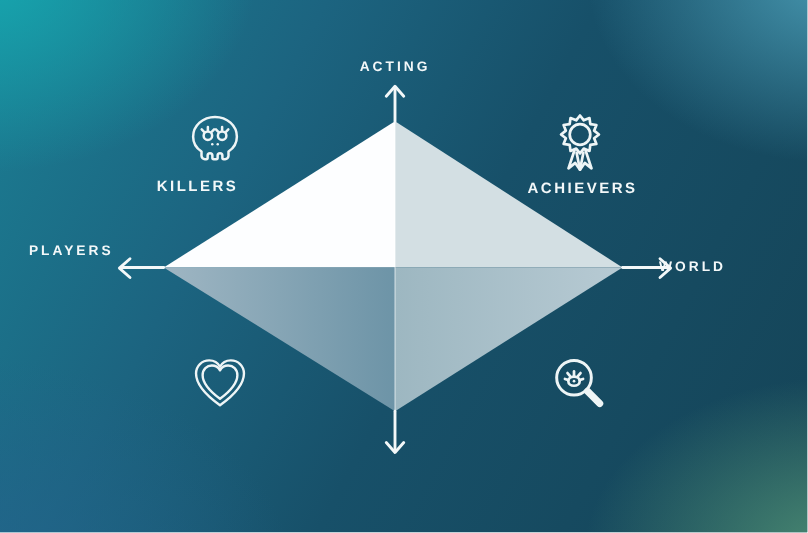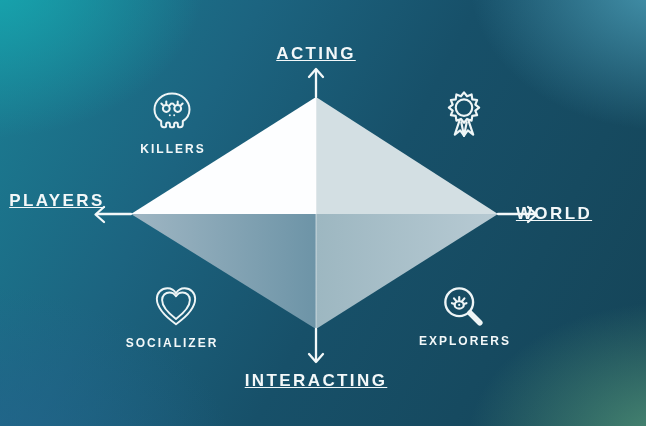--- a/index.html
+++ b/index.html
@@ -15,21 +15,21 @@
       radial-gradient(44% 46% at 104% 104%,rgba(82,148,118,0.90) 0%, rgba(82,148,118,0) 72%),
       radial-gradient(55% 55% at -5% 108%, rgba(35,100,140,0.85) 0%, rgba(35,100,140,0) 75%),
       linear-gradient(118deg,#1b7e93 0%,#1c6480 30%,#175069 55%,#154457 100%);
   }
   .diagram-svg{position:absolute;left:0;top:0;width:646px;height:426px;}
   .label{
     position:absolute;transform:translate(-50%,-50%);
     color:#f3f8f9;font-weight:bold;white-space:nowrap;
     font-size:12px;letter-spacing:2px;text-transform:uppercase;
   }
-  .axis-label{font-size:17px;letter-spacing:2.4px;text-decoration:underline;}
+  .axis-label{font-size:11px;letter-spacing:2.4px;}
   .icon{position:absolute;transform:translate(-50%,-50%);display:block;line-height:0;}
   .psvg{stroke:#eef5f6;fill:none;stroke-width:2;stroke-linecap:round;stroke-linejoin:round;}
   .fill-dot{fill:#eef5f6;stroke:none;}
   .axis-stroke{stroke:#f3f8f9;stroke-width:2.3;fill:none;stroke-linecap:round;stroke-linejoin:round;}
   .axis-thin{stroke:#ffffff;stroke-width:1.2;opacity:.45;}
 </style>
 </head>
 <body>
 
 <div class="stage">
@@ -68,21 +68,20 @@
       <polyline points="104,207 95.5,214.5 104,222"></polyline>
     </g>
 
     <g class="axis-stroke">
       <line x1="498" y1="214" x2="535" y2="214"></line>
       <polyline points="528,207 536.5,214.5 528,222"></polyline>
     </g>
   </svg>
 
   <div class="label axis-label" style="left:316px;top:54px">ACTING</div>
-  <div class="label axis-label" style="left:316px;top:381px">INTERACTING</div>
   <div class="label axis-label" style="left:57px;top:201px">PLAYERS</div>
   <div class="label axis-label" style="left:554px;top:214px">WORLD</div>
 
   <span class="icon" style="left:172px;top:112px">
     <svg class="psvg" width="48" height="48" viewBox="0 0 48 48">
       <path d="M24,5.5 C14.3,5.5 6.5,12.6 6.5,21.4 C6.5,26.6 9.2,30.6 13.2,33.2 L13.2,36.6
                C13.2,38.1 14.4,39.3 15.9,39.3 L17,39.3 C17.6,39.3 18.1,38.8 18.1,38.2 L18.1,36.4
                A1.9,1.9 0 0 1 21.9,36.4 L21.9,38.2 C21.9,38.8 22.4,39.3 23,39.3 L25,39.3
                C25.6,39.3 26.1,38.8 26.1,38.2 L26.1,36.4 A1.9,1.9 0 0 1 29.9,36.4 L29.9,38.2
                C29.9,38.8 30.4,39.3 31,39.3 L32.1,39.3 C33.6,39.3 34.8,38.1 34.8,36.6 L34.8,33.2
@@ -92,49 +91,48 @@
       <line x1="18.3" y1="15.9" x2="18.3" y2="13.5"></line>
       <line x1="15.05" y1="17.25" x2="13.35" y2="15.55"></line>
       <line x1="21.55" y1="17.25" x2="23.25" y2="15.55"></line>
       <line x1="29.7" y1="15.9" x2="29.7" y2="13.5"></line>
       <line x1="26.45" y1="17.25" x2="24.75" y2="15.55"></line>
       <line x1="32.95" y1="17.25" x2="34.65" y2="15.55"></line>
       <circle class="fill-dot" cx="21.8" cy="27.3" r="1"></circle>
       <circle class="fill-dot" cx="26.2" cy="27.3" r="1"></circle>
     </svg>
   </span>
-  <div class="label" style="left:173px;top:149px">KILLERS</div>
+  <div class="label" style="left:158px;top:149px">KILLERS</div>
 
   <span class="icon" style="left:464px;top:113px">
     <svg class="psvg" width="52" height="52" viewBox="0 0 48 48">
       <polyline points="20,30.5 15.5,44 20.5,40 24,45 26.5,32.5"></polyline>
       <polyline points="28,30.5 32.5,44 27.5,40 24,45 21.5,32.5"></polyline>
       <polygon points="38,19 34.43,21.8 36.12,26 31.64,26.64 31,31.12 26.8,29.43 24,33 21.2,29.43 17,31.12 16.36,26.64 11.88,26 13.57,21.8 10,19 13.57,16.2 11.88,12 16.36,11.36 17,6.88 21.2,8.57 24,5 26.8,8.57 31,6.88 31.64,11.36 36.12,12 34.43,16.2"></polygon>
       <circle cx="24" cy="19" r="7.6"></circle>
     </svg>
   </span>
+  <div class="label" style="left:466px;top:150px">ACHIEVERS</div>
 
   <span class="icon" style="left:176px;top:307px">
     <svg class="psvg" width="46" height="46" viewBox="0 0 48 48">
       <path d="M24,42 C10,32 4,24 4,15.5 C4,9 9,4.5 15,4.5 C19,4.5 22.3,6.6 24,9.8
                C25.7,6.6 29,4.5 33,4.5 C39,4.5 44,9 44,15.5 C44,24 38,32 24,42 Z"></path>
       <path d="M24,36.5 C14,29 9.5,23 9.5,16.8 C9.5,12 13,8.8 17.2,8.8 C20,8.8 22.6,10.3 24,12.8
                C25.4,10.3 28,8.8 30.8,8.8 C35,8.8 38.5,12 38.5,16.8 C38.5,23 34,29 24,36.5 Z"></path>
     </svg>
   </span>
-  <div class="label" style="left:172px;top:343px">SOCIALIZER</div>
 
   <span class="icon" style="left:463px;top:306px">
     <svg class="psvg" width="52" height="52" viewBox="0 0 48 48">
       <circle cx="20.5" cy="20.5" r="12.8" stroke-width="2.2"></circle>
       <line x1="30.5" y1="30.5" x2="39.5" y2="39.5" stroke-width="5.2"></line>
       <ellipse cx="20.5" cy="23" rx="4.2" ry="3.4"></ellipse>
       <line x1="20.5" y1="18.6" x2="20.5" y2="15.8"></line>
       <line x1="17.6" y1="19.3" x2="15.7" y2="17"></line>
       <line x1="23.4" y1="19.3" x2="25.3" y2="17"></line>
       <line x1="16.2" y1="22.2" x2="13.8" y2="21.4"></line>
       <line x1="24.8" y1="22.2" x2="27.2" y2="21.4"></line>
       <circle class="fill-dot" cx="20.5" cy="23" r="1"></circle>
     </svg>
   </span>
-  <div class="label" style="left:465px;top:341px">EXPLORERS</div>
 
 </div>
 
 </body></html>

